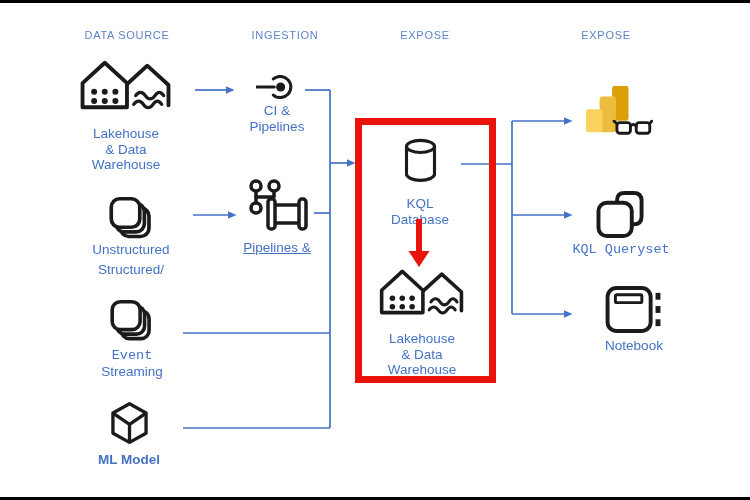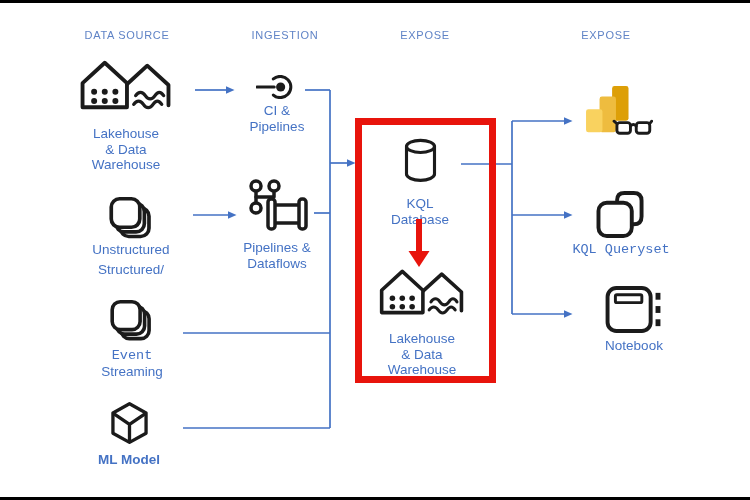--- a/index.html
+++ b/index.html
@@ -17,21 +17,21 @@
   .node .lbl{font-size:13.5px;line-height:15.5px;white-space:nowrap;}
   .node svg{display:block;margin:0 auto;}
   .ic{stroke:#1b1b1b;fill:none;stroke-linejoin:round;stroke-linecap:round;}
 
   #connectors, #annotations{position:absolute;left:0;top:0;}
 
   
   .n-src-lakehouse{left:66px;top:57px;}
   .n-ci{left:217px;top:75px;}
   .n-structured{left:71px;top:196px;}
-  .n-pipelines{left:217px;top:179px;}
+  .n-pipelines{left:217px;top:179px;text-decoration:underline;}
   .n-event{left:72px;top:299px;}
   .n-ml{left:69px;top:401px;font-weight:bold;}
   .n-kqldb{left:360px;top:138px;}
   .n-store-lakehouse{left:362px;top:266px;}
   .n-pbi{left:555px;top:85px;}
   .n-queryset{left:561px;top:191px;}
   .n-notebook{left:574px;top:286px;}
 
   .gap2{margin-top:13px;} .gap4{margin-top:4px;font-family:Liberation Mono, monospace;} .gap5{margin-top:5px;} .gap6{margin-top:4px;}
 </style>
@@ -145,21 +145,20 @@
         <path d="M12 18 H30 V12"></path>
         <circle cx="12" cy="7" r="5" fill="#fff"></circle>
         <circle cx="30" cy="7" r="5" fill="#fff"></circle>
         <circle cx="12" cy="29" r="5" fill="#fff"></circle>
         <path d="M31 26 H55 M31 44 H55"></path>
         <rect x="24" y="20" width="7" height="30" rx="3" fill="#fff"></rect>
         <rect x="55" y="20" width="7" height="30" rx="3" fill="#fff"></rect>
       </g>
     </svg>
     <div class="lbl gap5">Pipelines &amp;</div>
-    <div class="lbl">Dataflows</div>
   </div>
 
   <div class="node n-kqldb">
     <svg width="35" height="45" viewBox="0 0 36 46">
       <g class="ic" stroke-width="3.2">
         <path d="M3.6 8.5 V37"></path>
         <path d="M32.4 8.5 V37"></path>
         <path d="M3.6 37 A 14.4 6.4 0 0 0 32.4 37"></path>
         <ellipse cx="18" cy="8.5" rx="14.4" ry="6.2"></ellipse>
       </g>

